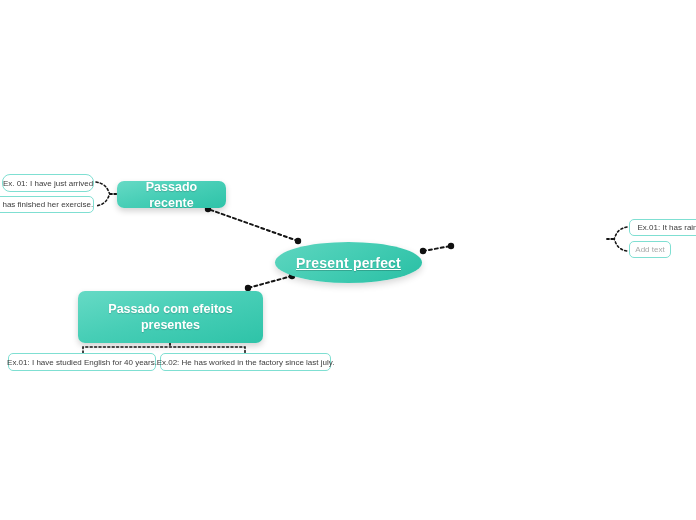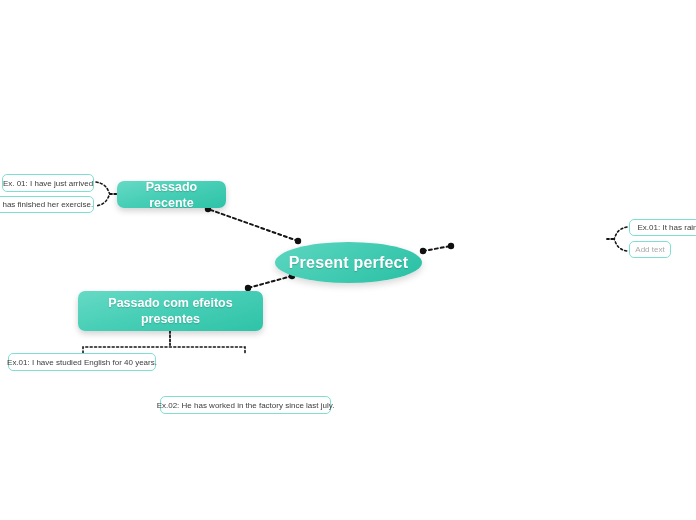--- a/index.html
+++ b/index.html
@@ -28,24 +28,25 @@
   .root-node {
     position: absolute;
     display: flex;
     align-items: center;
     justify-content: center;
     border-radius: 50%;
     background: linear-gradient(150deg, #5fd6c0 0%, #45cdb4 45%, #28bfa4 100%);
     box-shadow: 0 3px 7px rgba(0,0,0,0.16);
     color: #ffffff;
     font-weight: bold;
-    font-size: 16px;
+    font-size: 14px;
     letter-spacing: 0.2px;
     text-shadow: 0 1px 1px rgba(0,0,0,0.18);
     z-index: 3;
+    text-decoration: underline;
   }
 
   
   .branch-node {
     position: absolute;
     display: flex;
     align-items: center;
     justify-content: center;
     text-align: center;
     border-radius: 7px;
@@ -115,37 +116,37 @@
     </g>
   </svg>
 
   <div class="root-node" style="left:275px; top:242px; width:147px; height:41px;">
     <span>Present perfect</span>
   </div>
 
   <div class="branch-node" style="left:117px; top:181px; width:109px; height:27px;">
     <span>Passado recente</span>
   </div>
-  <div class="leaf-node" style="left:2px; top:174px; width:92px; height:18px;">
+  <div class="leaf-node" style="left:2px; top:174px; width:92px; height:18px;border-radius:8px;">
     <span>Ex. 01: I have just arrived</span>
   </div>
   <div class="leaf-node" style="left:-42px; top:196px; width:136px; height:17px;">
     <span>Ex. 02: She has finished her exercise.</span>
   </div>
 
   <div class="leaf-node" style="left:629px; top:219px; width:86px; height:17px;">
     <span>Ex.01: It has rained</span>
   </div>
   <div class="leaf-node placeholder" style="left:629px; top:241px; width:42px; height:17px;">
     <span>Add text</span>
   </div>
 
-  <div class="branch-node" style="left:78px; top:291px; width:185px; height:40px;">
+  <div class="branch-node" style="left:78px; top:291px; width:185px; height:52px;">
     <span>Passado com efeitos presentes</span>
   </div>
   <div class="leaf-node" style="left:8px; top:353px; width:148px; height:18px;">
     <span>Ex.01: I have studied English for 40 years.</span>
   </div>
-  <div class="leaf-node" style="left:160px; top:353px; width:171px; height:18px;margin-top:43px;">
+  <div class="leaf-node" style="left:160px; top:353px; width:171px; height:18px;">
     <span>Ex.02: He has worked in the factory since last july.</span>
   </div>
 
 </div>
 
 </body></html>

